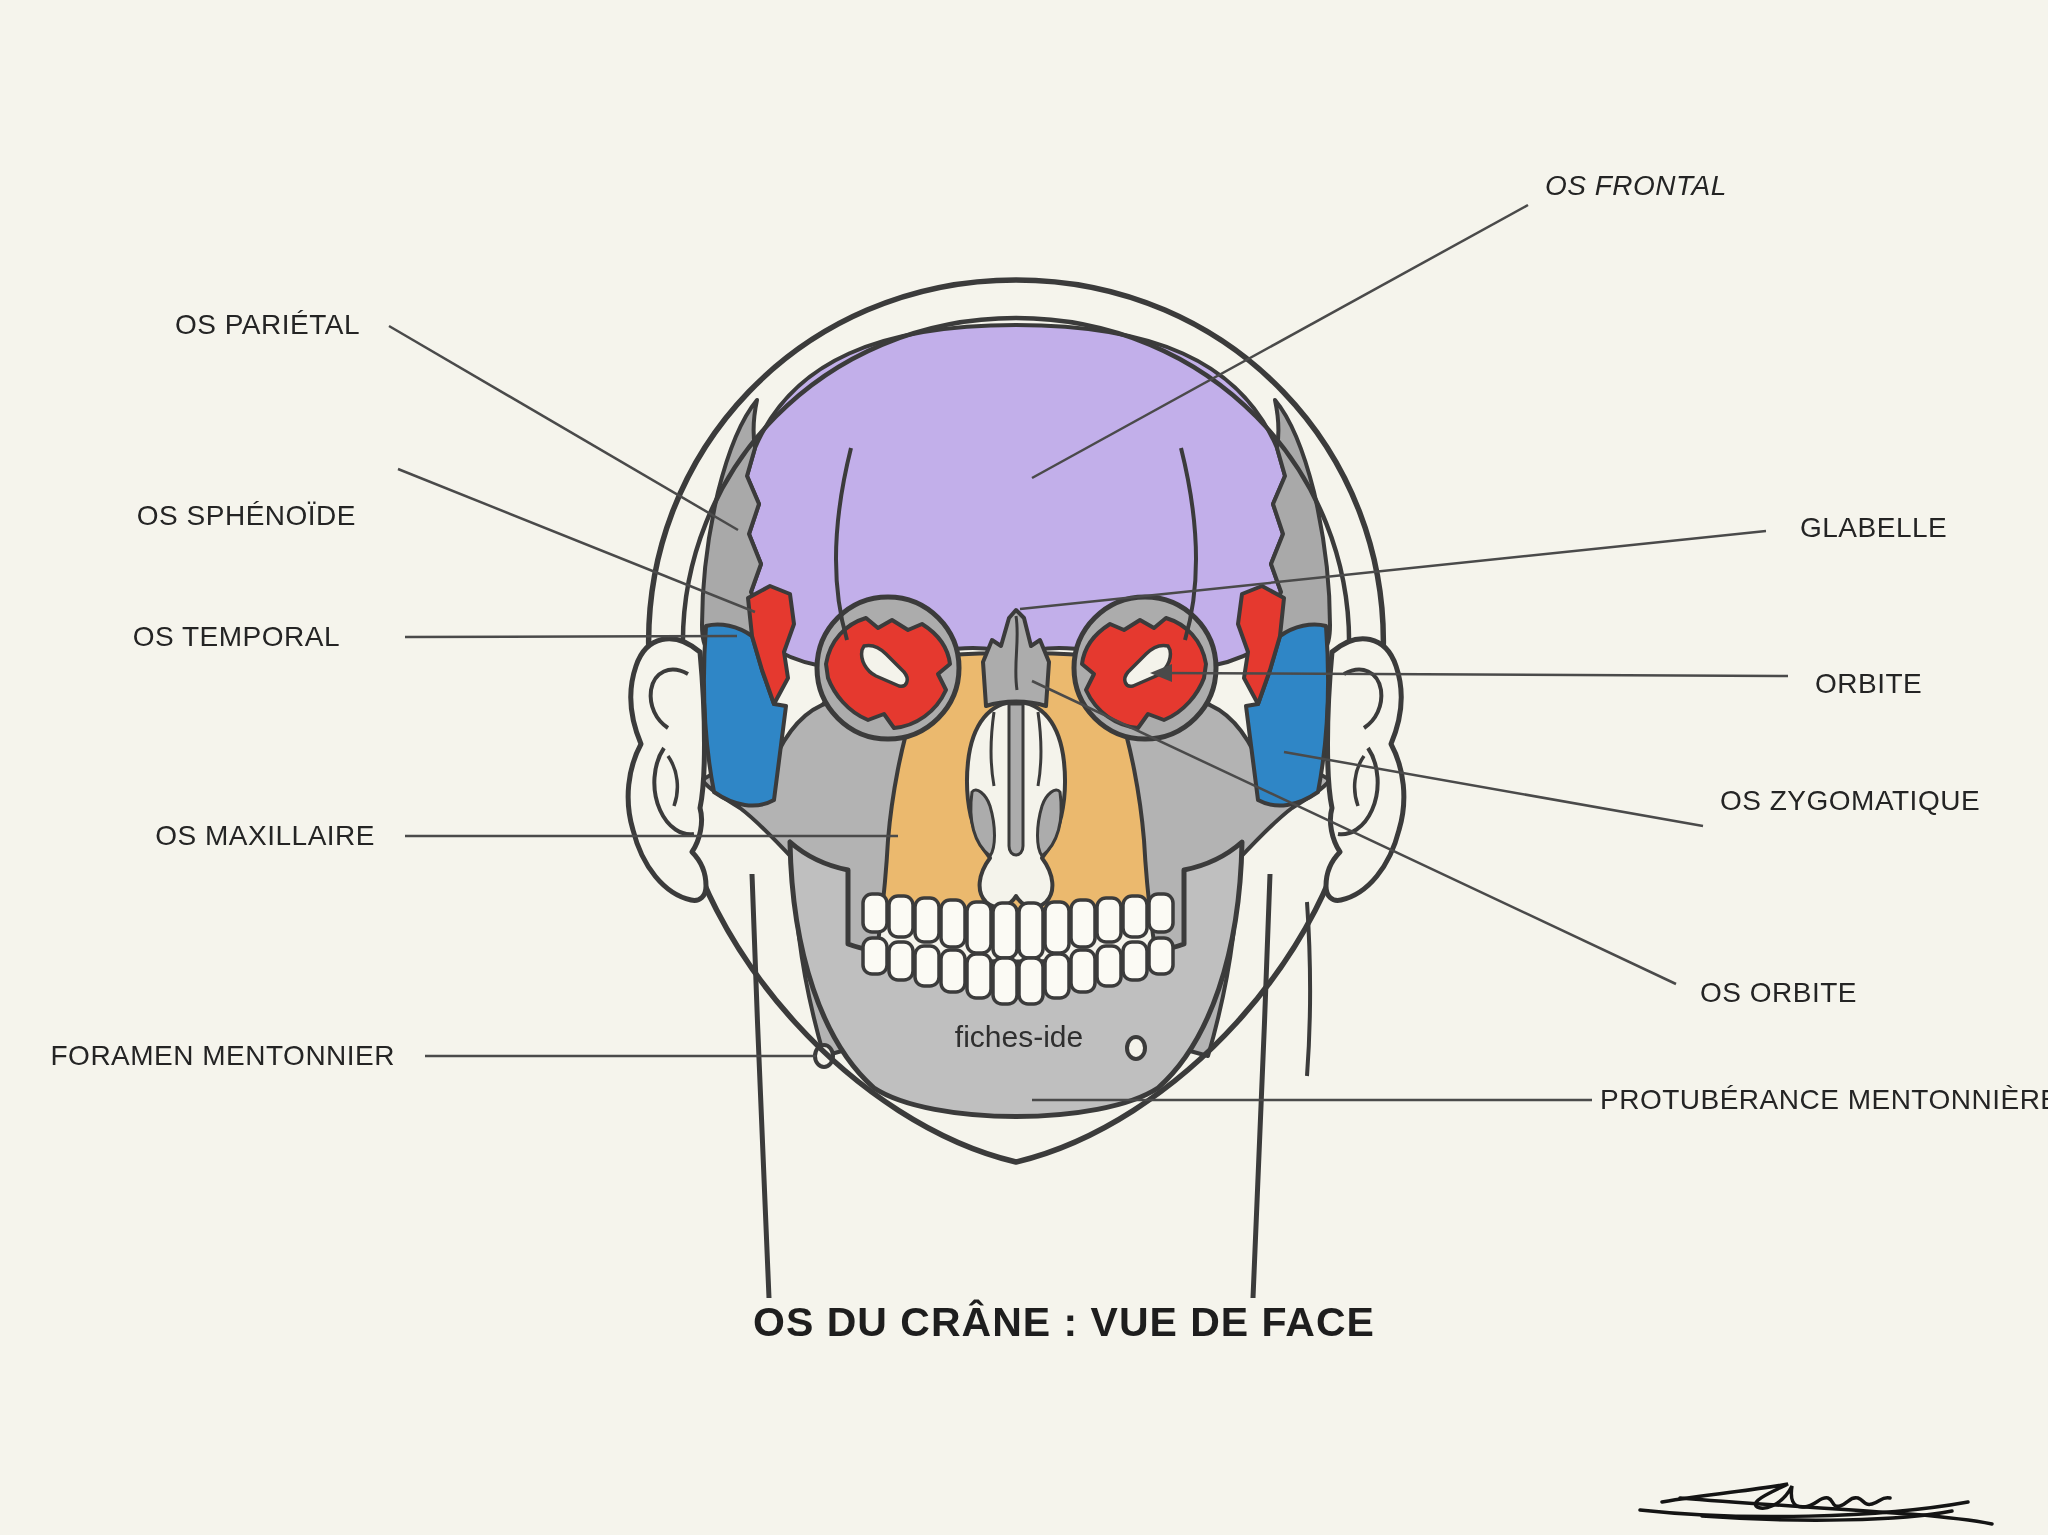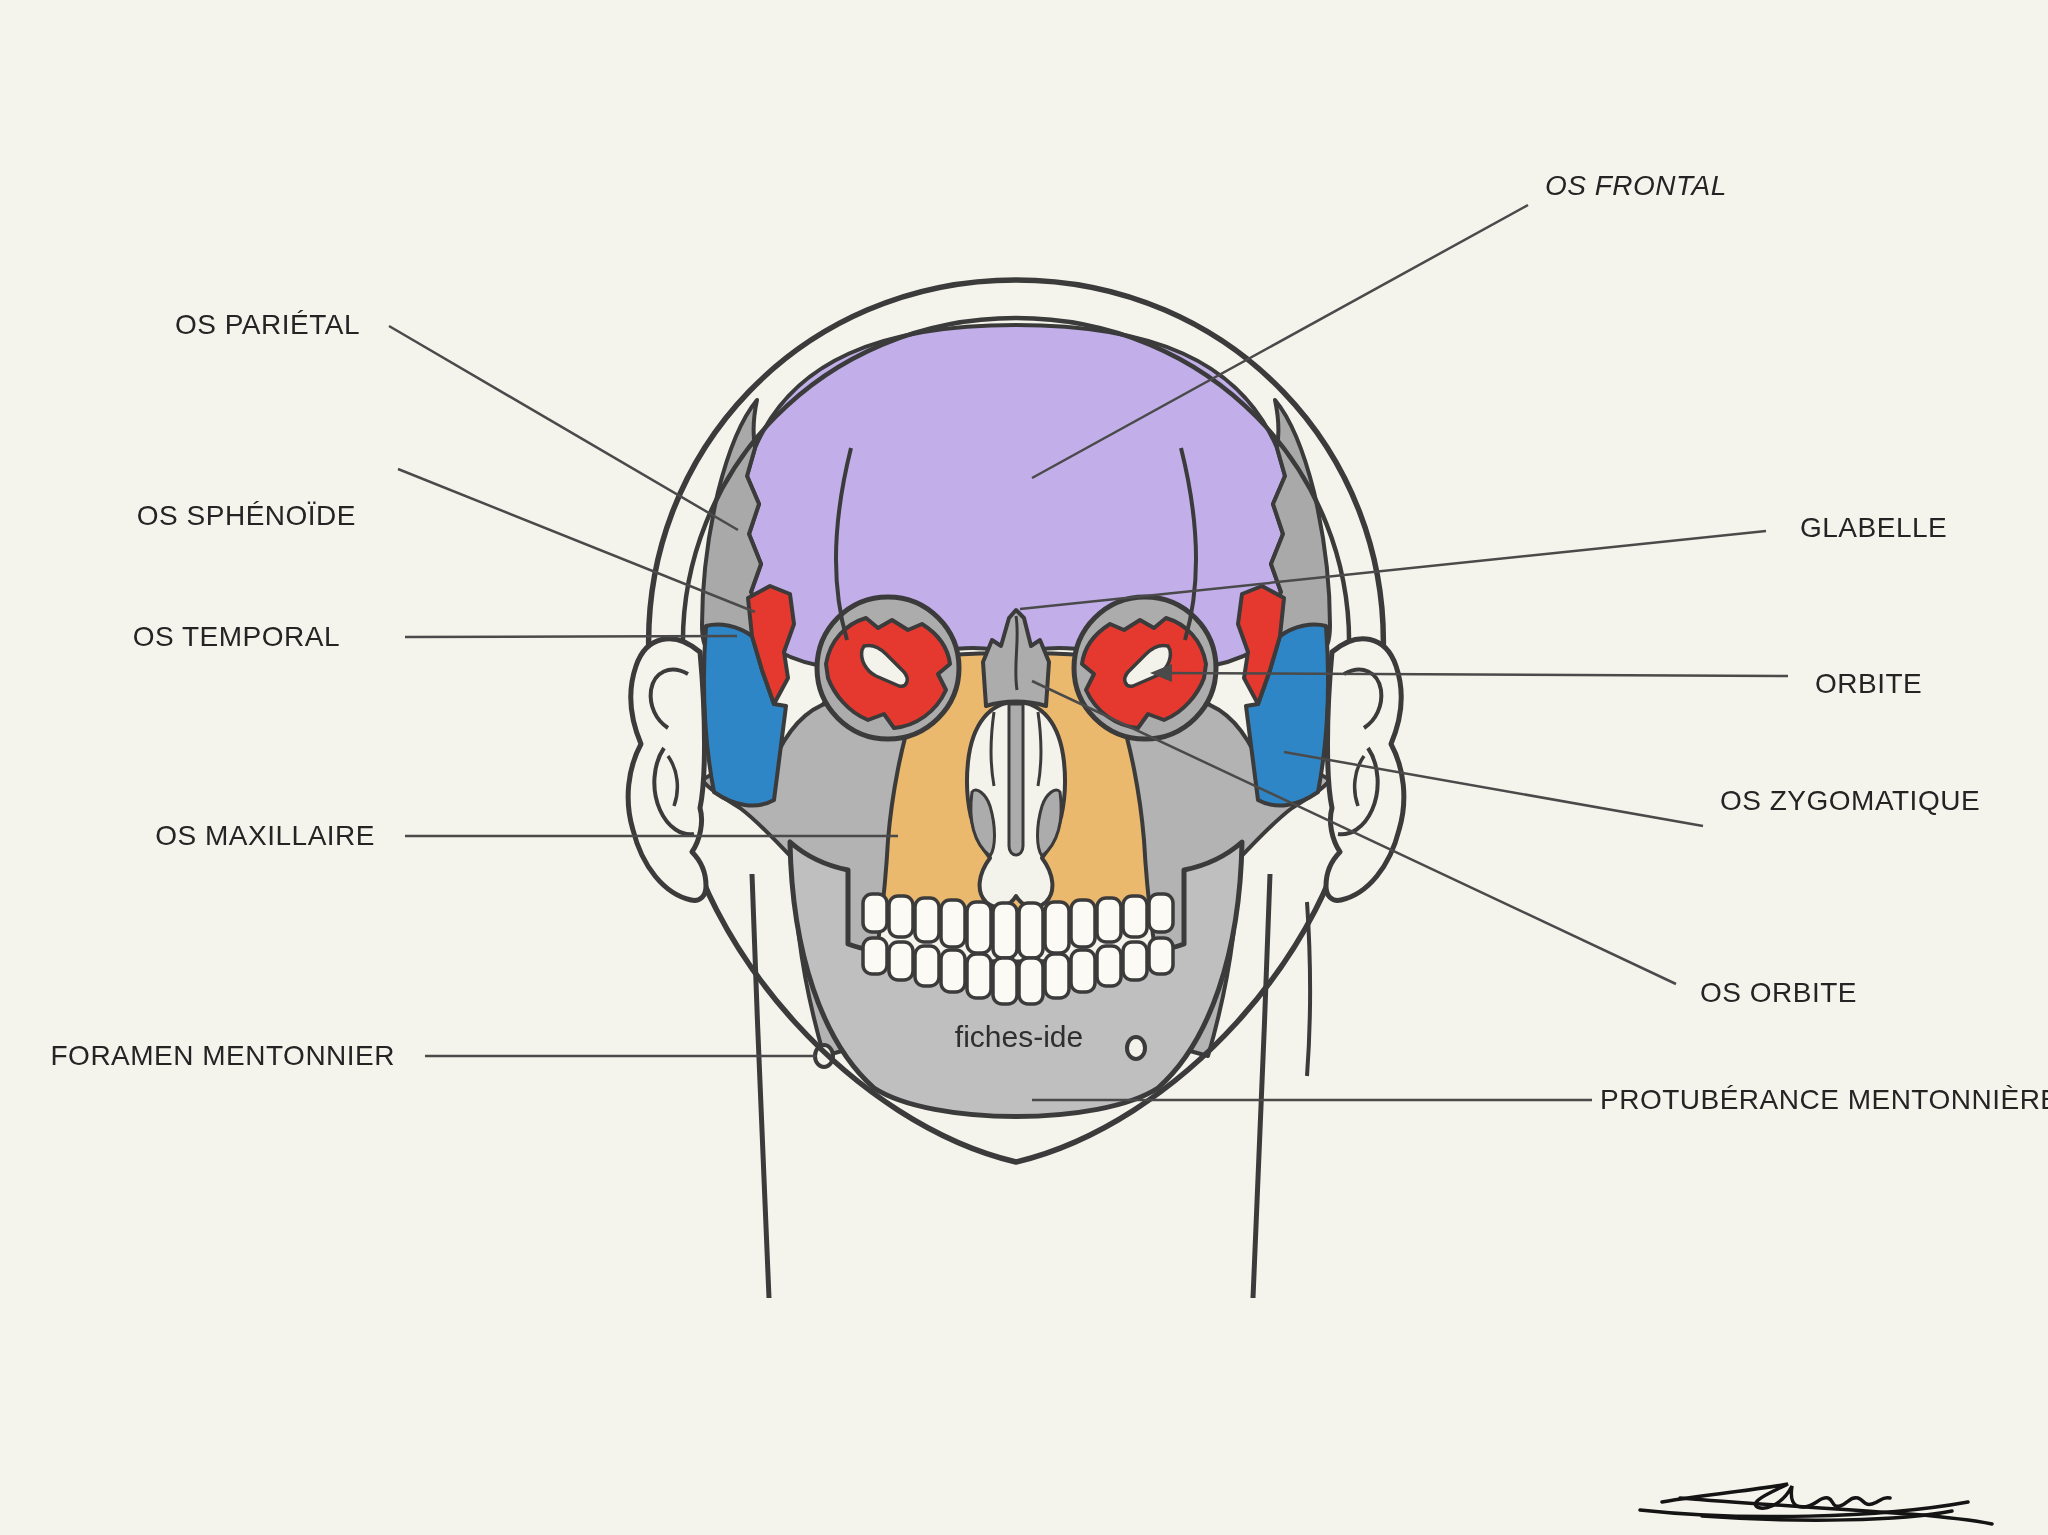--- a/index.html
+++ b/index.html
@@ -214,14 +214,15 @@
 <div class="lbl right-align lbl-os-maxillaire">OS MAXILLAIRE</div>
 <div class="lbl right-align lbl-foramen-mentonnier">FORAMEN MENTONNIER</div>
 
 <div class="lbl lbl-os-frontal">OS FRONTAL</div>
 <div class="lbl lbl-glabelle">GLABELLE</div>
 <div class="lbl lbl-orbite">ORBITE</div>
 <div class="lbl lbl-os-zygomatique">OS ZYGOMATIQUE</div>
 <div class="lbl lbl-os-nasal">OS ORBITE</div>
 <div class="lbl lbl-protuberance">PROTUBÉRANCE MENTONNIÈRE</div>
 
+<div class="diagram-title">OS DU CRÂNE : VUE DE FACE</div>
 
 </div>
 
 </body></html>

